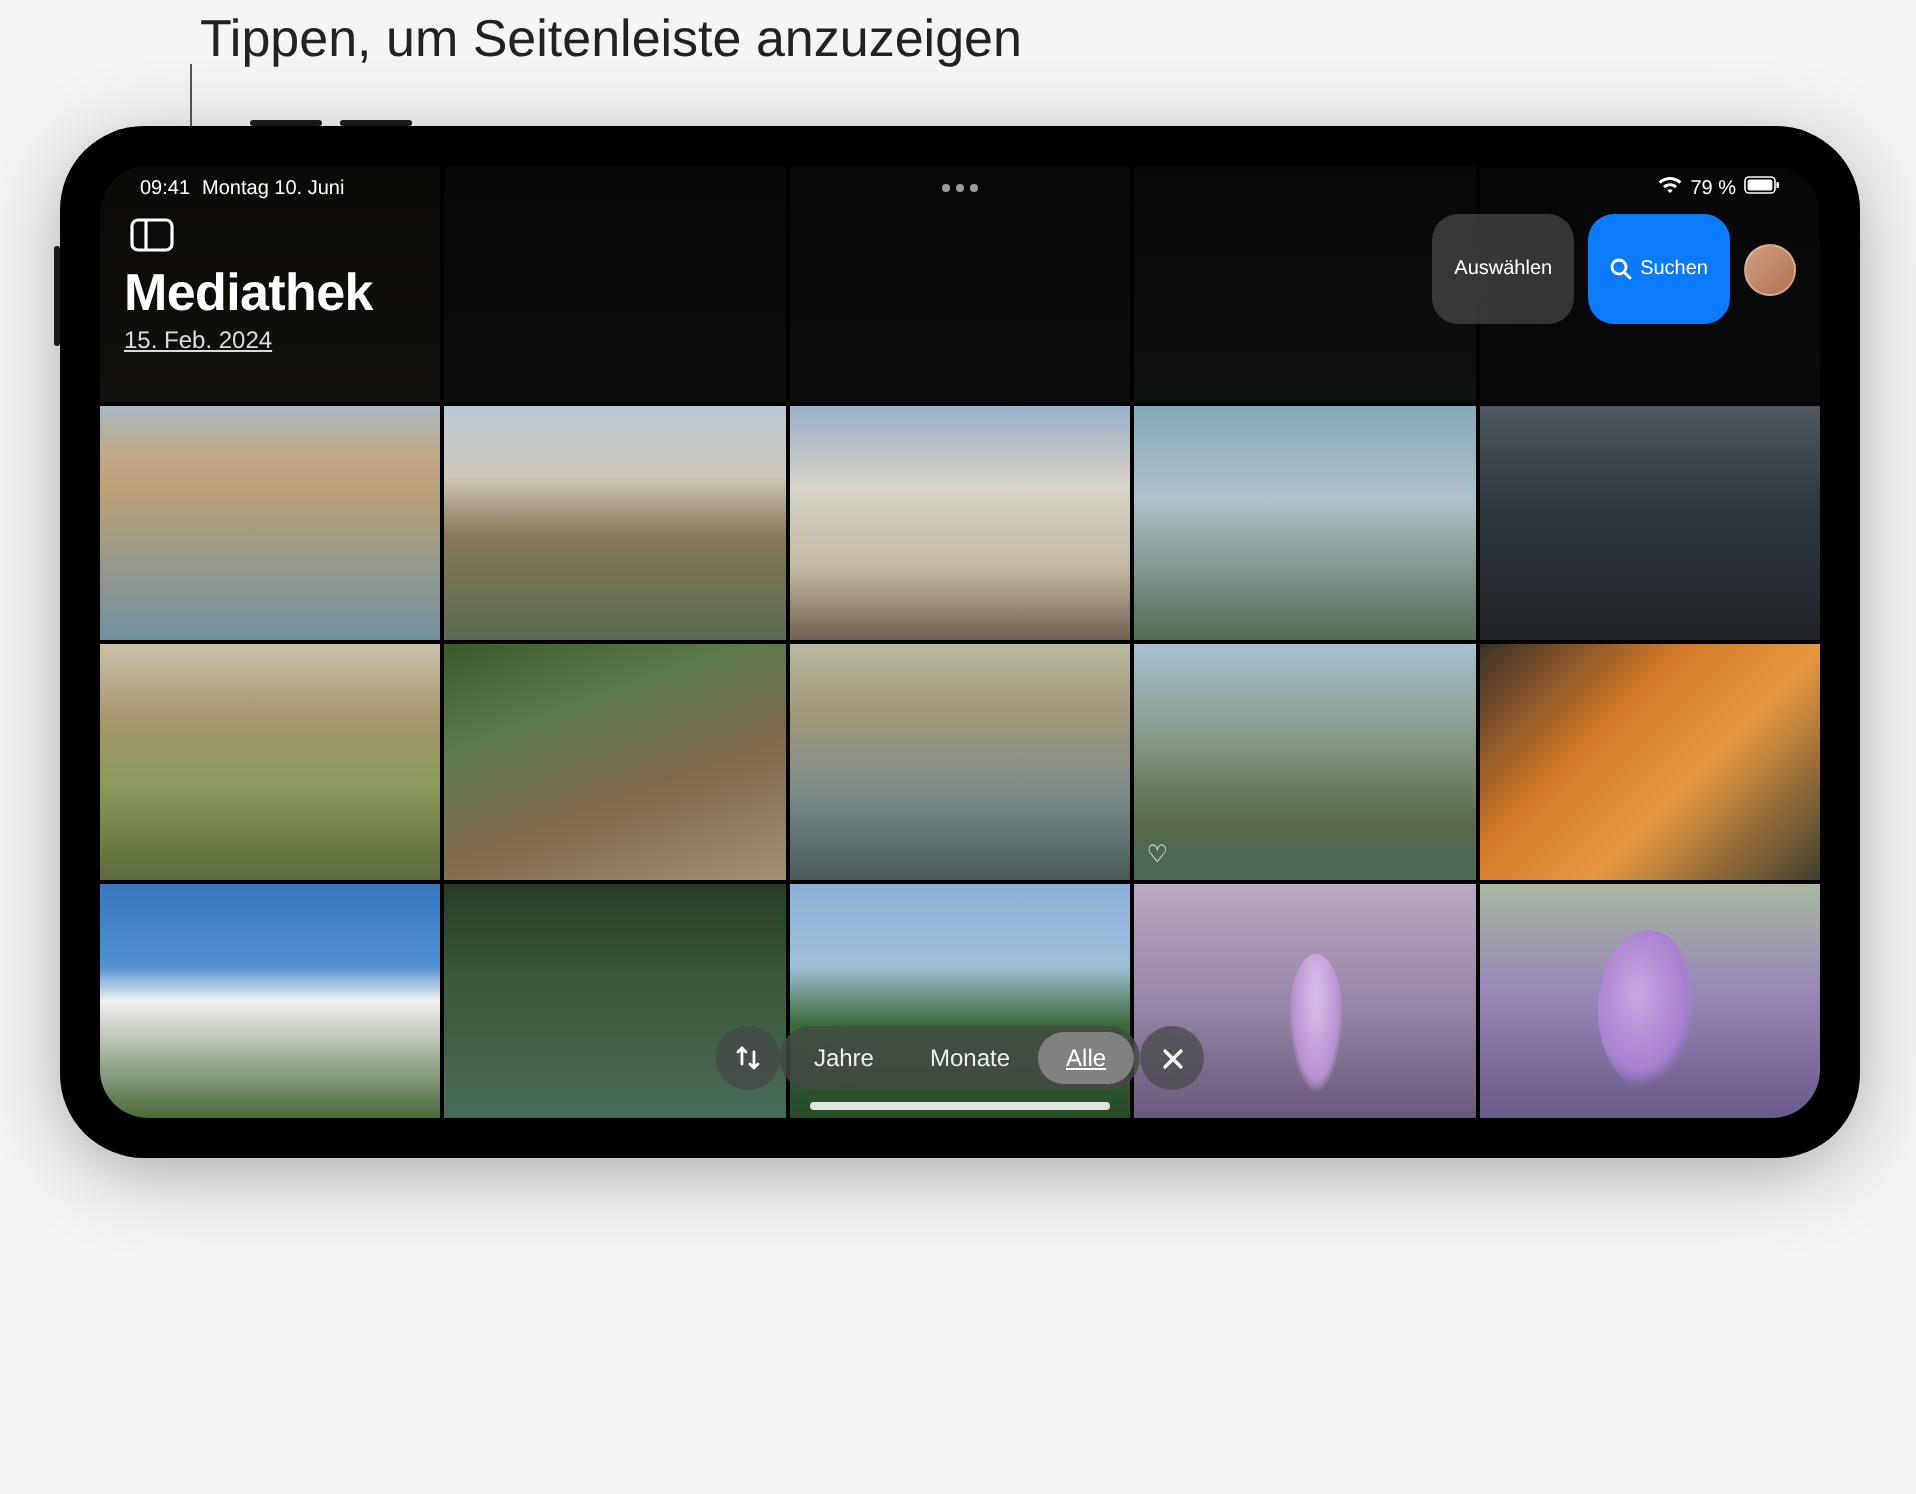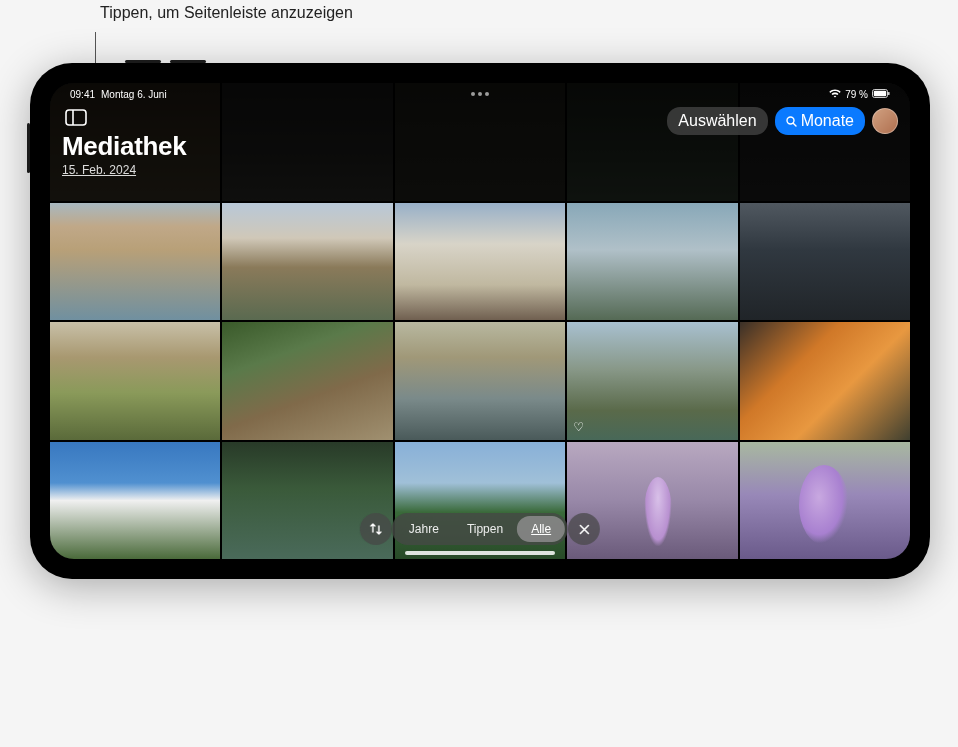--- a/index.html
+++ b/index.html
@@ -8,21 +8,21 @@
       background: #f5f5f5;
       width: 958px;
       height: 747px;
       overflow: hidden;
       position: relative;
     }
     .callout {
       position: absolute;
       top: 4px;
       left: 100px;
-      font-size: 16px;
+      font-size: 26px;
       color: #222;
     }
     .callout-line {
       position: absolute;
       top: 32px;
       left: 95px;
       width: 1px;
       height: 94px;
       background: #555;
     }
@@ -176,22 +176,22 @@
       top: 24px;
       right: 12px;
       display: flex;
       gap: 7px;
       align-items: center;
       z-index: 50;
     }
     .pill {
       background: rgba(80,80,80,0.65);
       color: #fff;
-      font-size: 16px;
-      padding: 5px 11px;
+      font-size: 10px;
+      padding: 22px 11px;
       border-radius: 13px;
       display: flex;
       align-items: center;
       gap: 4px;
       backdrop-filter: blur(10px);
       justify-content: center;
     }
     .pill.blue { background: #0a7aff; }
     .avatar {
       width: 26px;
@@ -262,21 +262,21 @@
 <div class="ipad-frame">
   <div class="ipad-button top1"></div>
   <div class="ipad-button top2"></div>
   <div class="ipad-button side"></div>
 
   <div class="screen">
 
     <div class="status-bar">
       <div class="status-left">
         <span>09:41</span>
-        <span>Montag 6. Juni</span>
+        <span>Montag 10. Juni</span>
       </div>
       <div class="status-center">
         <span class="dot"></span>
           <span class="dot"></span>
           <span class="dot"></span>
       </div>
       <div class="status-right">
         <span>
           <svg width="12" height="9" viewBox="0 0 12 9">
               <path d="M6 8.5 L4.7 7.2 C5.4 6.5 6.6 6.5 7.3 7.2 Z M2.5 5 C4.4 3.1 7.6 3.1 9.5 5 L8.4 6.1 C7.1 4.8 4.9 4.8 3.6 6.1 Z M0.3 2.8 C3.4 -0.3 8.6 -0.3 11.7 2.8 L10.6 3.9 C8.1 1.4 3.9 1.4 1.4 3.9 Z" fill="#fff"></path>
@@ -331,34 +331,34 @@
 
     <div class="top-right">
       <div class="pill">
         <span>Auswählen</span>
       </div>
       <div class="pill blue">
         <svg width="11" height="11" viewBox="0 0 11 11">
           <circle cx="4.5" cy="4.5" r="3.5" fill="none" stroke="#fff" stroke-width="1.4"></circle>
           <line x1="7.2" y1="7.2" x2="10" y2="10" stroke="#fff" stroke-width="1.4" stroke-linecap="round"></line>
         </svg>
-        <span>Monate</span>
+        <span>Suchen</span>
       </div>
       <div class="avatar"></div>
     </div>
 
     <div class="bottom-bar">
       <div class="round-btn">
         <svg width="14" height="14" viewBox="0 0 14 14">
           <path d="M4 2 L4 10 M4 2 L2 4 M4 2 L6 4 M10 12 L10 4 M10 12 L8 10 M10 12 L12 10" stroke="#fff" stroke-width="1.4" fill="none" stroke-linecap="round"></path>
         </svg>
       </div>
       <div class="seg">
         <div class="seg-item">Jahre</div>
-        <div class="seg-item">Tippen</div>
+        <div class="seg-item">Monate</div>
         <div class="seg-item active">Alle</div>
       </div>
       <div class="round-btn">
         <svg width="11" height="11" viewBox="0 0 11 11">
           <path d="M1.5 1.5 L9.5 9.5 M9.5 1.5 L1.5 9.5" stroke="#fff" stroke-width="1.6" stroke-linecap="round"></path>
         </svg>
       </div>
     </div>
 
     <div class="home-indicator"></div>

